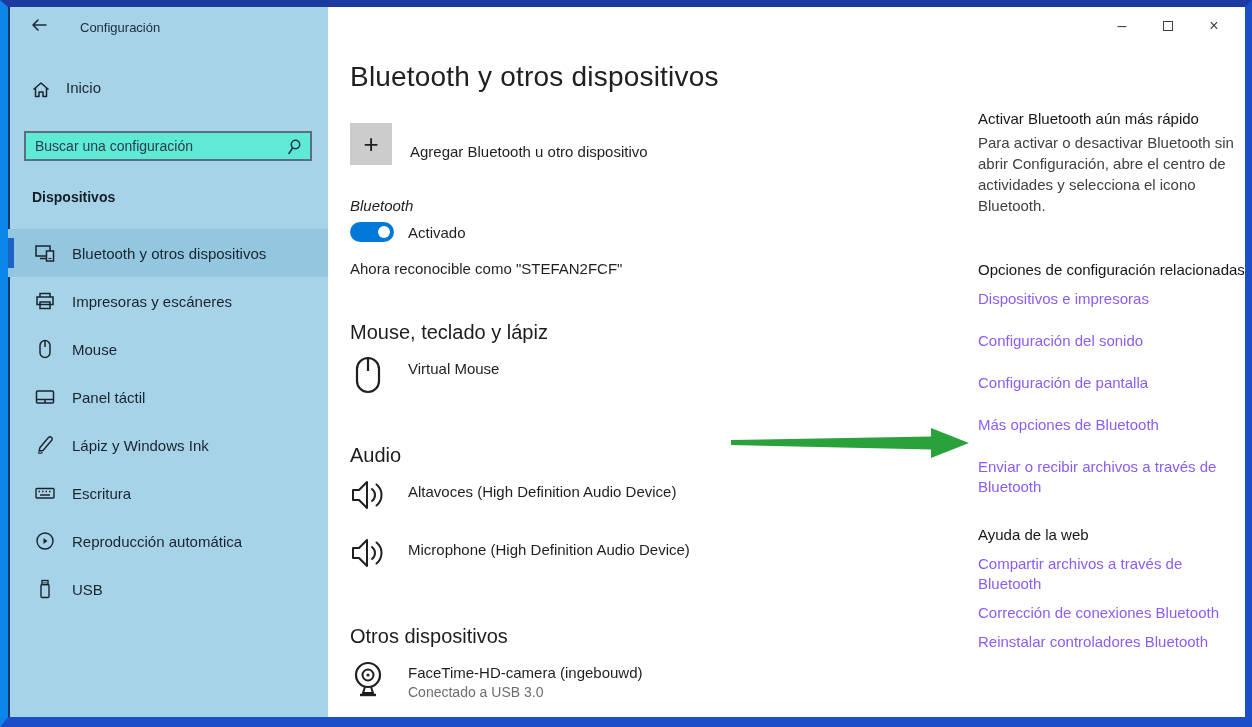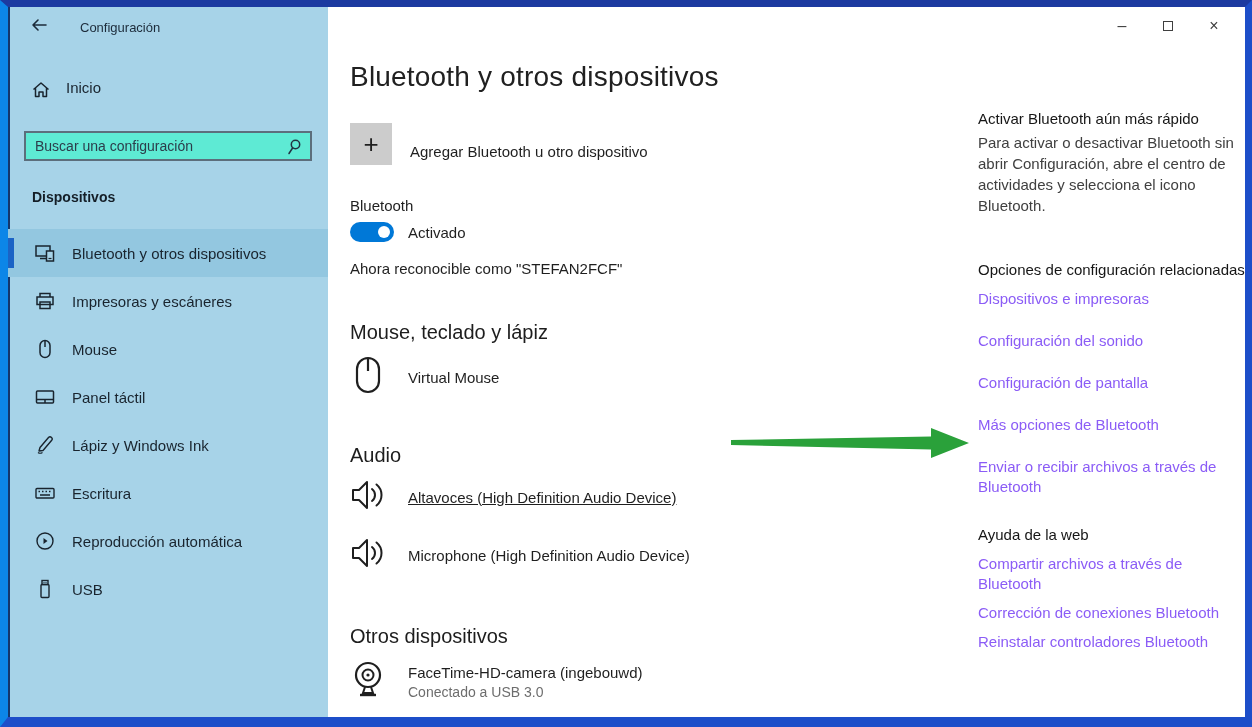--- a/index.html
+++ b/index.html
@@ -50,33 +50,33 @@
   .main { flex:1; position:relative; background:#ffffff; color:#1f1f1f; padding-left:22px; }
   .win-controls { position:absolute; top:4px; right:8px; display:flex; }
   .win-btn { width:46px; height:30px; display:flex; align-items:center; justify-content:center; color:#3f3f3f; font-size:16px; cursor:pointer; }
   .max-glyph { display:inline-block; width:10px; height:10px; border:1.4px solid #3f3f3f; }
 
   h1.page-title { font-size:28px; font-weight:300; color:#202020; margin-top:54px; letter-spacing:0.2px; }
   .add-row { display:flex; align-items:flex-start; gap:18px; margin-top:30px; cursor:pointer; }
   .add-btn { width:42px; height:42px; background:#cccccc; display:flex; align-items:center; justify-content:center; font-size:26px; font-weight:300; color:#1f1f1f; }
   .add-label { font-size:15px; margin-top:20px; }
 
-  .bt-label { font-size:15px; margin-top:32px; }
+  .bt-label { font-size:15px; margin-top:32px;font-style:italic; }
   .toggle-row { display:flex; align-items:center; gap:14px; margin-top:8px; }
   .toggle { width:44px; height:20px; border-radius:10px; background:#0078d7; position:relative; cursor:pointer; }
   .toggle-knob { position:absolute; right:4px; top:4px; width:12px; height:12px; border-radius:50%; background:#ffffff; }
   .toggle-state { font-size:15px; }
   .discoverable { font-size:15px; margin-top:18px; }
 
   h2.section-h { font-size:20px; font-weight:400; color:#1d1d1d; }
   .sec-mouse { margin-top:44px; }
   .sec-audio { margin-top:50px; }
   .sec-otros { margin-top:56px; }
-  .device-row { display:flex; align-items:center; gap:22px; margin-top:12px; }
-  .device-row.gap-b { margin-bottom:26px;text-decoration:underline; }
+  .device-row { display:flex; align-items:flex-start; gap:22px; margin-top:12px; }
+  .device-row.gap-b { margin-bottom:26px; }
   .device-icon { width:36px; display:flex; justify-content:center; }
   .device-name { font-size:15px; margin-top:4px; }
   .device-status { font-size:14px; color:#6d6d6d; margin-top:3px; }
 
   
   .right-panel { position:absolute; left:650px; top:102px; width:268px; }
   .rp-heading { font-size:15px; color:#161616; line-height:20px; }
   .rp-body { font-size:15px; line-height:21px; color:#404040; margin-top:3px; }
   .rp-related-h { margin-top:44px; }
   .rp-links { margin-top:9px; }

